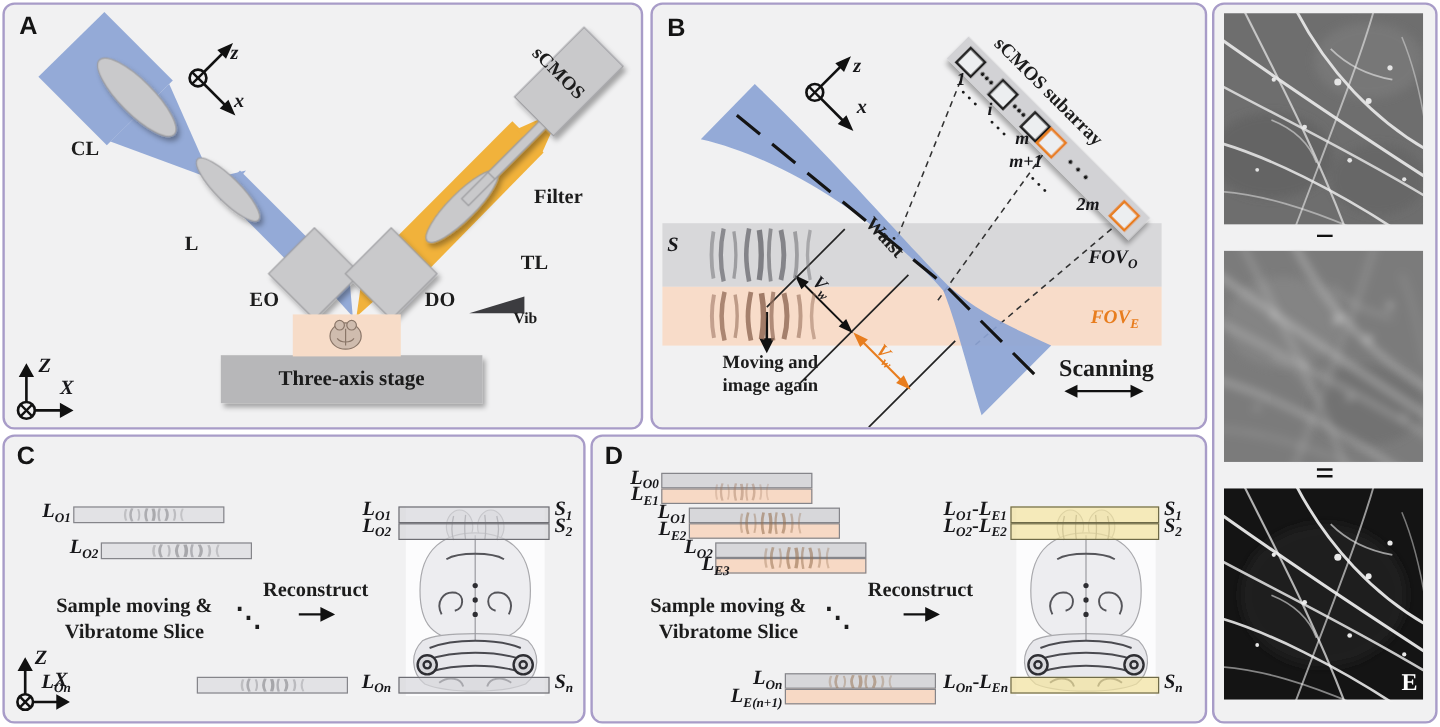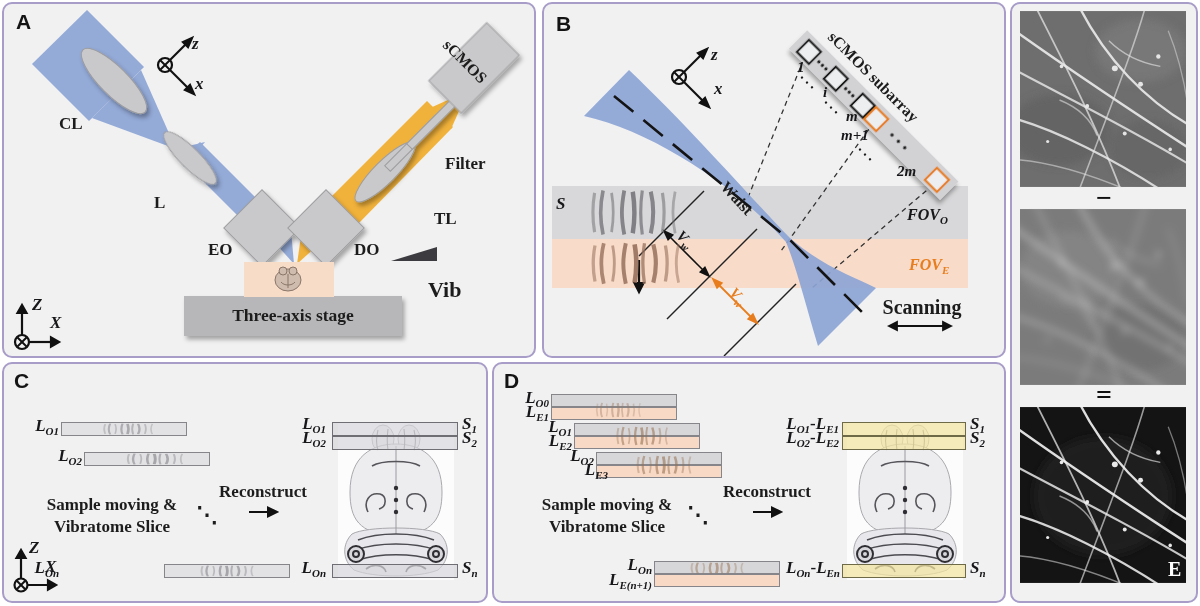--- a/index.html
+++ b/index.html
@@ -180,21 +180,21 @@
       </g>
     </svg>
     <span class="pl" style="left:12px;top:6px">A</span>
     <span class="t b" style="left:55px;top:110px;font-size:17px">CL</span>
     <span class="t b" style="left:150px;top:189px;font-size:17px">L</span>
     <span class="t b" style="left:204px;top:236px;font-size:17px">EO</span>
     <span class="t b" style="left:350px;top:236px;font-size:17px">DO</span>
     <span class="t b" style="left:430px;top:205px;font-size:17px">TL</span>
     <span class="t b" style="left:441px;top:150px;font-size:17px">Filter</span>
     <span class="t b rot45" style="left:448px;top:32px;font-size:16px">sCMOS</span>
-    <span class="t b" style="left:424px;top:273px;font-size:22px">Vib</span>
+    <span class="t b" style="left:424px;top:253px;font-size:13px">Vib</span>
     <div class="ctext" style="left:180px;top:301px;width:218px;font-size:17.5px">Three-axis stage</div>
     <span class="lab" style="left:188px;top:32px">z</span>
     <span class="lab" style="left:191px;top:72px">x</span>
     <span class="lab" style="left:28px;top:293px">Z</span>
     <span class="lab" style="left:46px;top:311px">X</span>
   </div>
 
   <div class="panel" style="left:542px;top:2px;width:464px;height:356px">
     <svg class="layer" width="460" height="352">
       <rect x="8" y="182" width="416" height="53" fill="#d8d8da"></rect>
@@ -273,20 +273,24 @@
     <span class="lab" style="left:302px;top:105px;font-size:15px">m</span>
     <span class="lab" style="left:297px;top:124px;font-size:15px">m+1</span>
     <span class="dots3 rot45" style="left:320px;top:138px">···</span>
     <span class="lab" style="left:353px;top:160px;font-size:15px">2m</span>
     <span class="t b" style="left:186px;top:174px;font-size:16px;transform:rotate(47deg);transform-origin:left top">Waist</span>
     <span class="lab" style="left:12px;top:192px">S</span>
     <span class="lab" style="left:363px;top:203px;font-size:16px"><i>FOV</i><sub>O</sub></span>
     <span class="lab" style="left:365px;top:253px;font-size:16px;color:#e87d1e"><i>FOV</i><sub>E</sub></span>
     <span class="lab rot45" style="left:140px;top:224px;font-size:15px"><i>V</i><sub>w</sub></span>
     <span class="lab rot45" style="left:193px;top:281px;font-size:15px;color:#e87d1e"><i>V</i><sub>w</sub></span>
+    <div class="ctext" style="left:42px;top:289px;width:112px;font-size:15.5px;line-height:19px">
+      <div>Moving and</div>
+        <div>image again</div>
+    </div>
     <div class="ctext" style="left:335px;top:292px;width:86px;font-size:20px">Scanning</div>
     <svg class="layer" width="460" height="130" style="pointer-events:none">
       <g stroke="#111" stroke-width="2.2" fill="#111">
         <line x1="135" y1="73" x2="159" y2="49"></line>
         <polygon points="163,45 159,54 154,49"></polygon>
         <line x1="135" y1="73" x2="159" y2="97"></line>
         <polygon points="165,103 161,94 156,99"></polygon>
         <circle cx="135" cy="73" r="7" fill="#f1f1f2"></circle>
         <line x1="130.5" y1="68.5" x2="139.5" y2="77.5" stroke-width="2"></line>
         <line x1="130.5" y1="77.5" x2="139.5" y2="68.5" stroke-width="2"></line>

